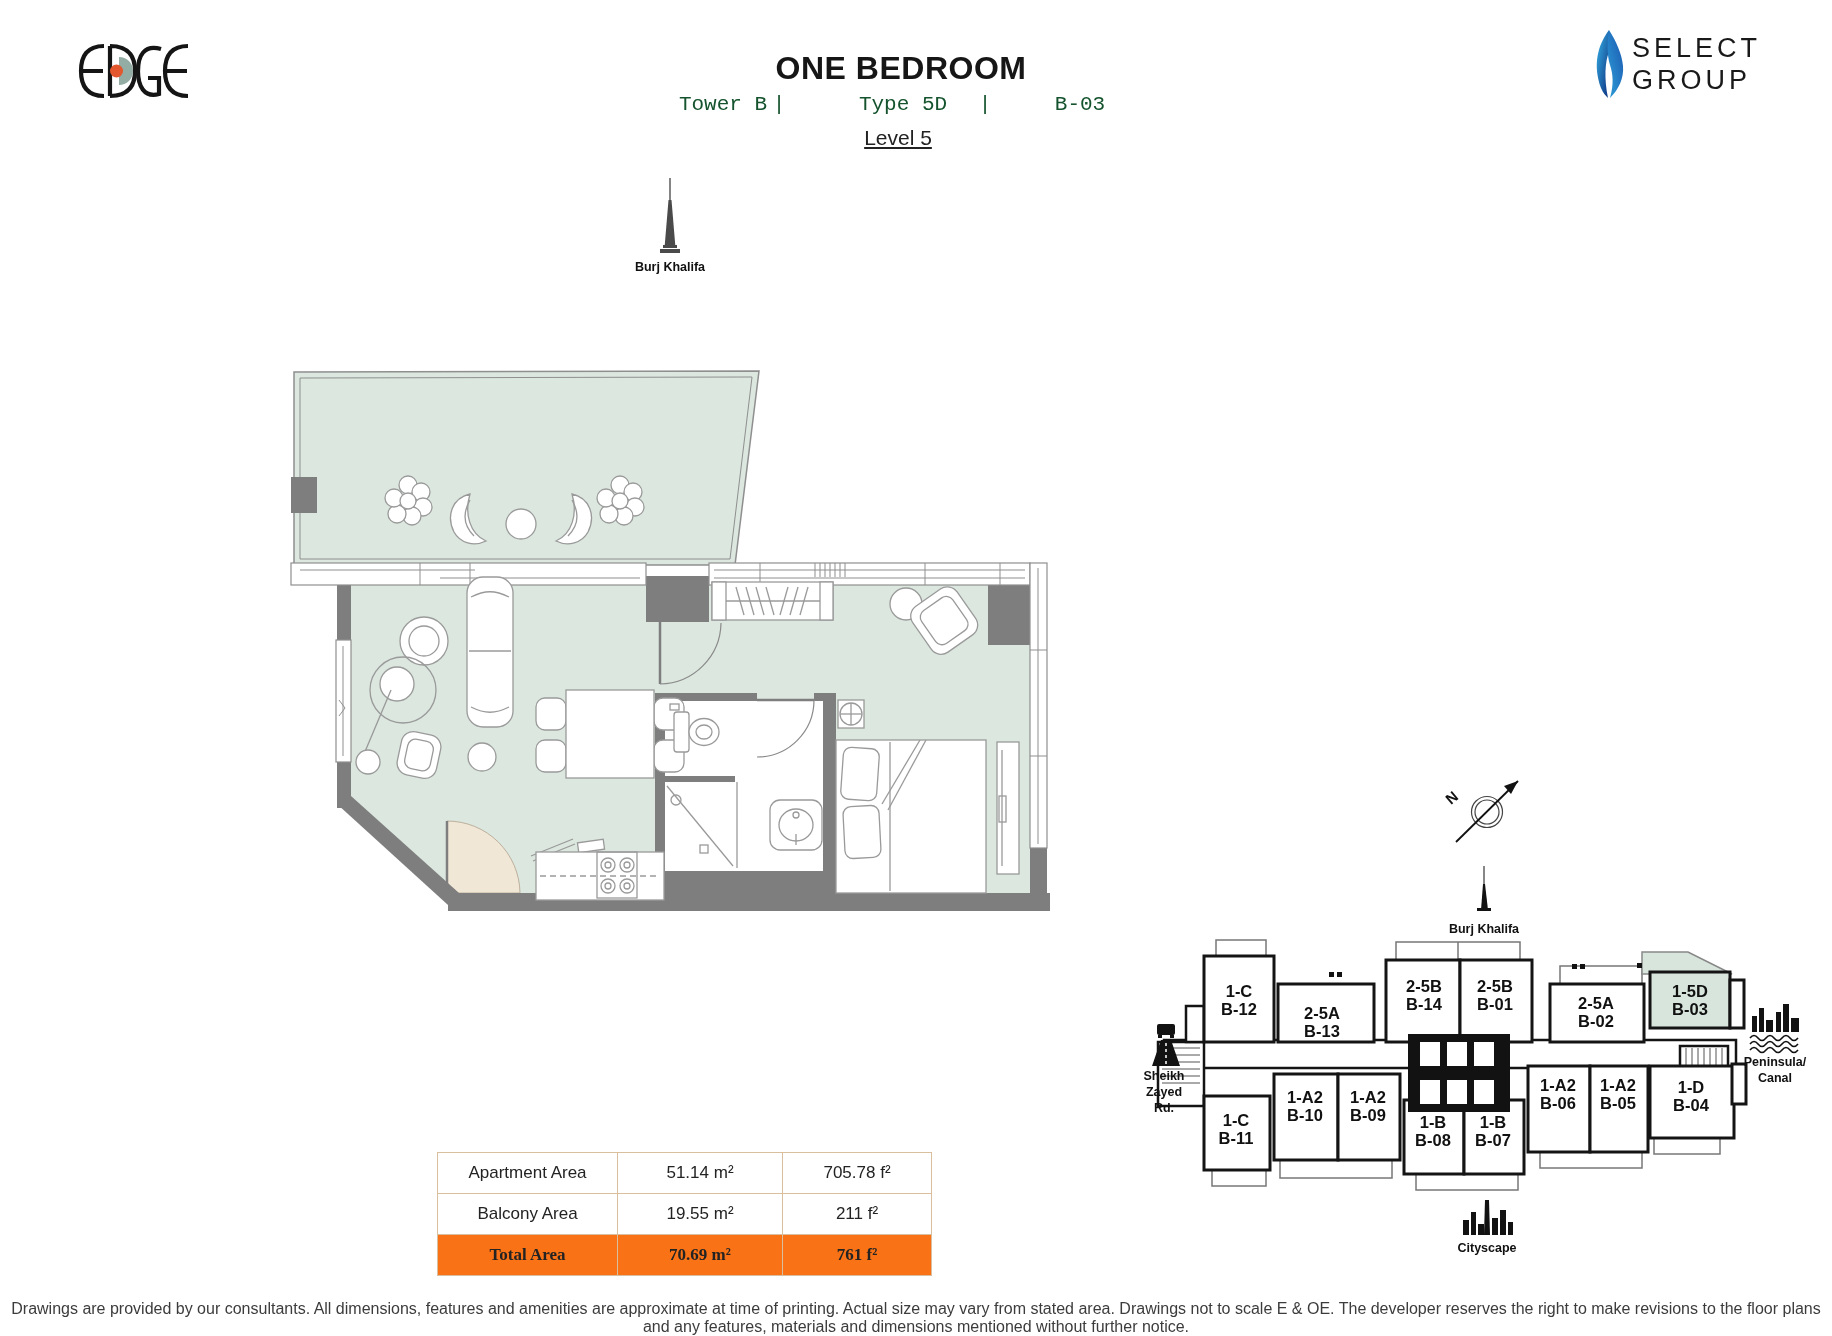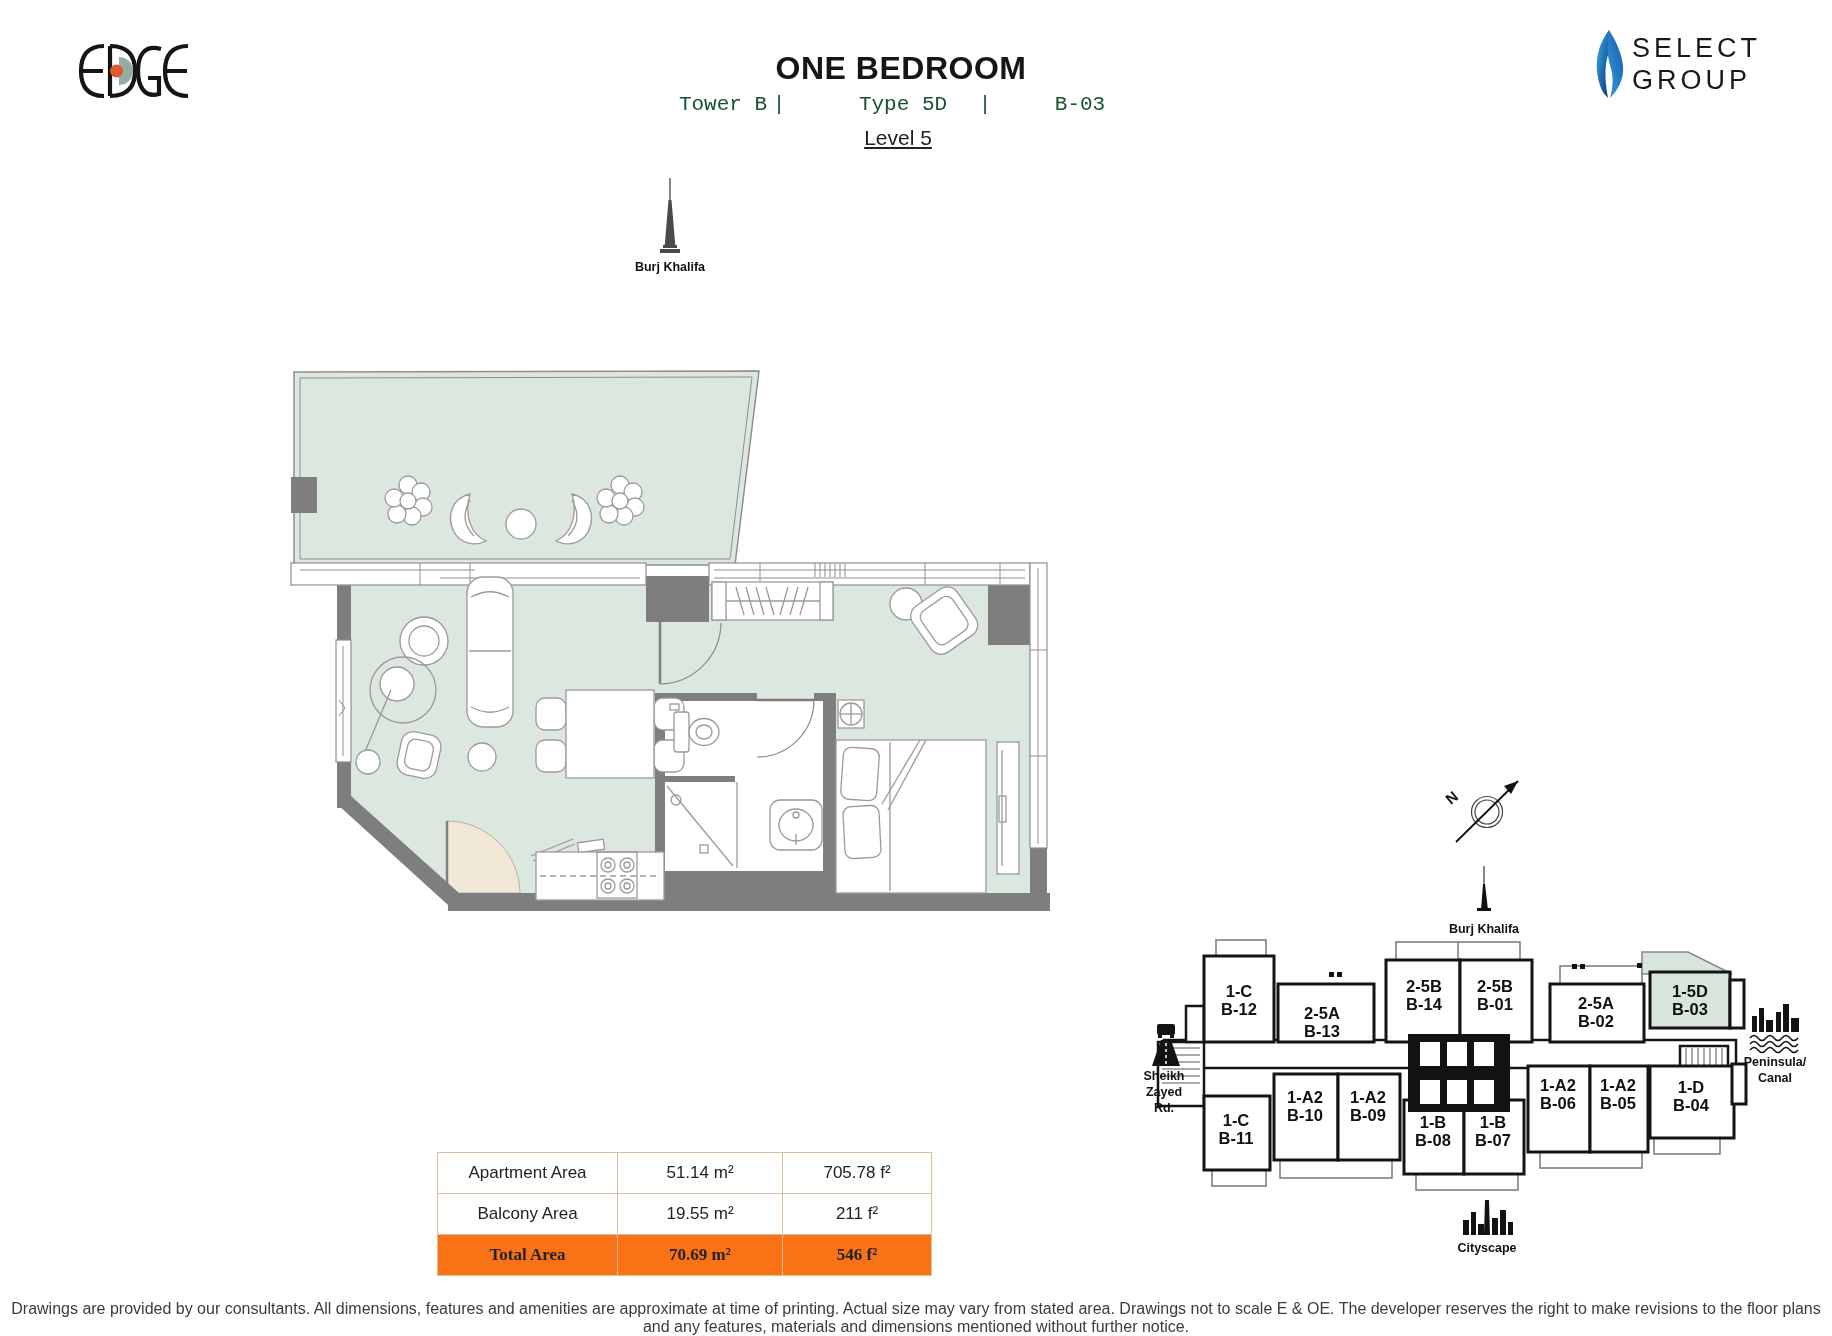--- a/index.html
+++ b/index.html
@@ -482,20 +482,20 @@
       <td class="c3">705.78 f²</td>
     </tr>
     <tr>
       <td class="c1">Balcony Area</td>
       <td class="c2">19.55 m²</td>
       <td class="c3">211 f²</td>
     </tr>
     <tr class="total">
       <td class="c1">Total Area</td>
       <td class="c2">70.69 m²</td>
-      <td class="c3">546 f²</td>
+      <td class="c3">761 f²</td>
     </tr>
   </tbody>
     </table>
 
   <div class="disclaimer">Drawings are provided by our consultants. All dimensions, features and amenities are approximate at time of printing.  Actual size may vary from stated area. Drawings not to scale E &amp; OE. The developer reserves the right to make revisions to the floor plans and any features, materials and dimensions mentioned without further notice.</div>
 
 </div>
 
 </body></html>

